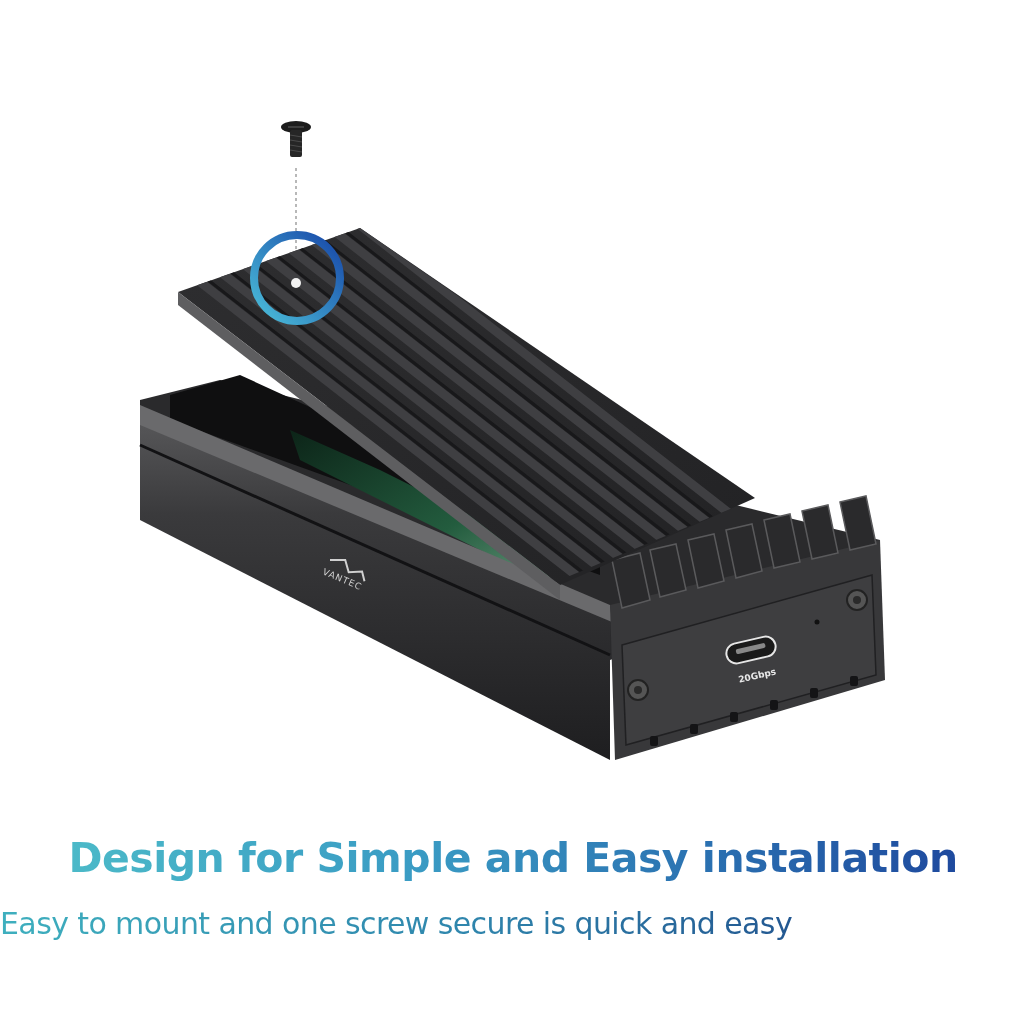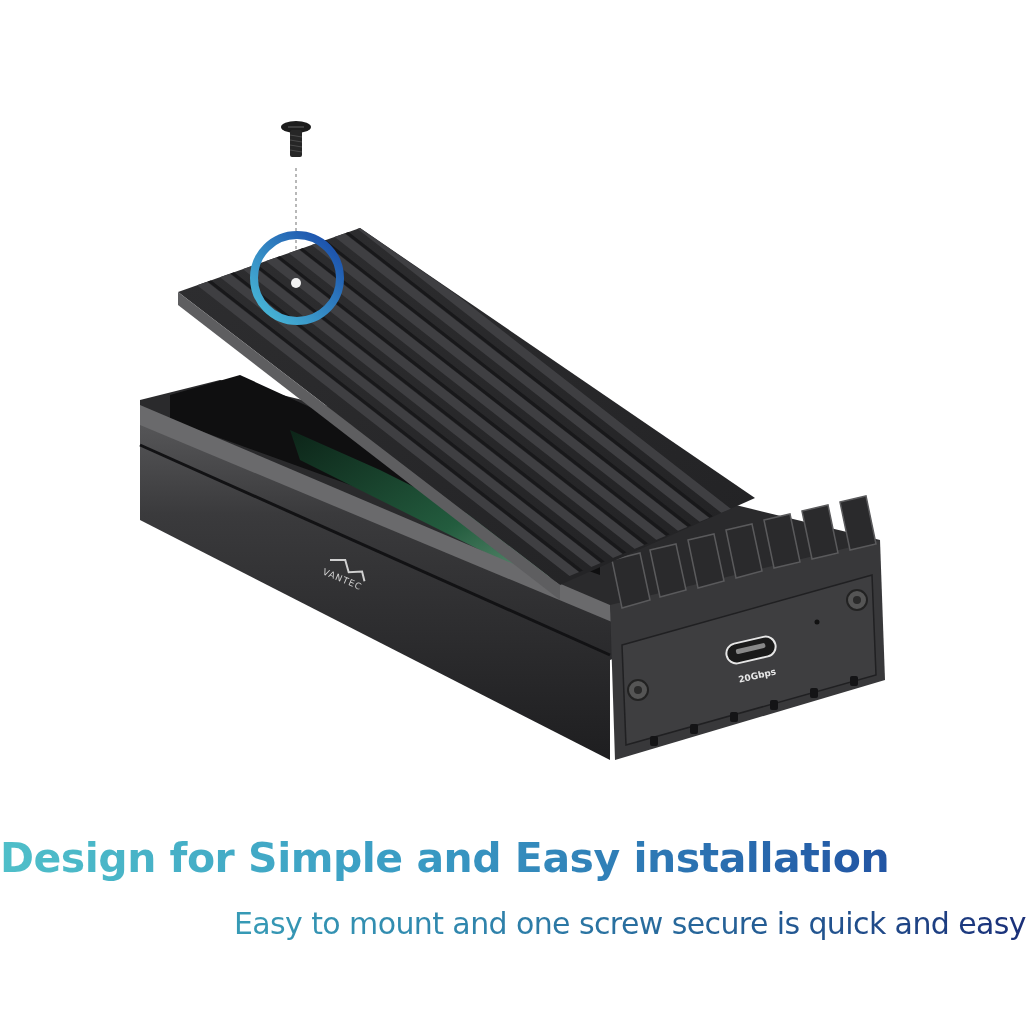--- a/index.html
+++ b/index.html
@@ -1,25 +1,25 @@
 <!DOCTYPE html>
 <html><head>
 <meta charset="utf-8">
 <style>
   html, body { margin:0; padding:0; background:#ffffff; }
   body { width:1026px; height:1026px; position:relative; overflow:hidden; font-family:"DejaVu Sans", sans-serif; }
   .product { position:absolute; left:0; top:0; width:1026px; height:800px; }
   .headline {
-    position:absolute; left:0; top:834px; width:1026px; text-align:left;
+    position:absolute; left:0; top:834px; width:1026px; text-align:center;
     font-family:"DejaVu Sans", sans-serif; font-weight:bold; font-size:41px; letter-spacing:-0.5px;
     background:linear-gradient(90deg,#4fbfc9 0%,#3a9cc4 40%,#2a6fb0 70%,#1b3f99 100%);
     -webkit-background-clip:text; background-clip:text; color:transparent;
   }
   .subline {
-    position:absolute; left:0; top:906px; width:1026px; text-align:right;
+    position:absolute; left:0; top:906px; width:1026px; text-align:left;
     font-family:"DejaVu Sans", sans-serif; font-weight:normal; font-size:30px; letter-spacing:-0.6px;
     background:linear-gradient(90deg,#3eafbe 0%,#2f86ad 45%,#22548f 80%,#1a2f78 100%);
     -webkit-background-clip:text; background-clip:text; color:transparent;
   }
   .port-label { font-family:"DejaVu Sans", sans-serif; font-weight:bold; font-size:9px; fill:#e8e8e8; }
   .brand-label { font-family:"DejaVu Sans", sans-serif; font-size:9px; fill:#d0d0d0; letter-spacing:1px; }
 </style>
 </head>
 <body>
 

